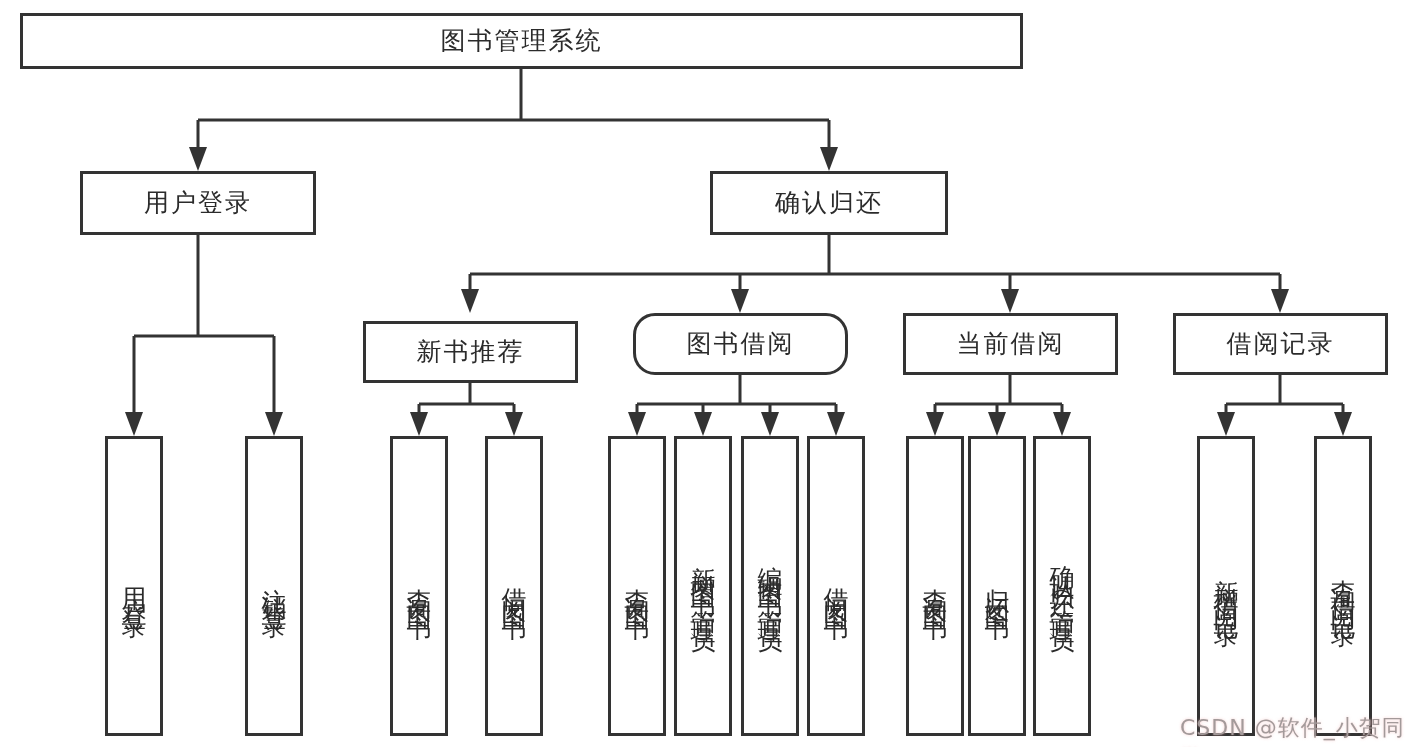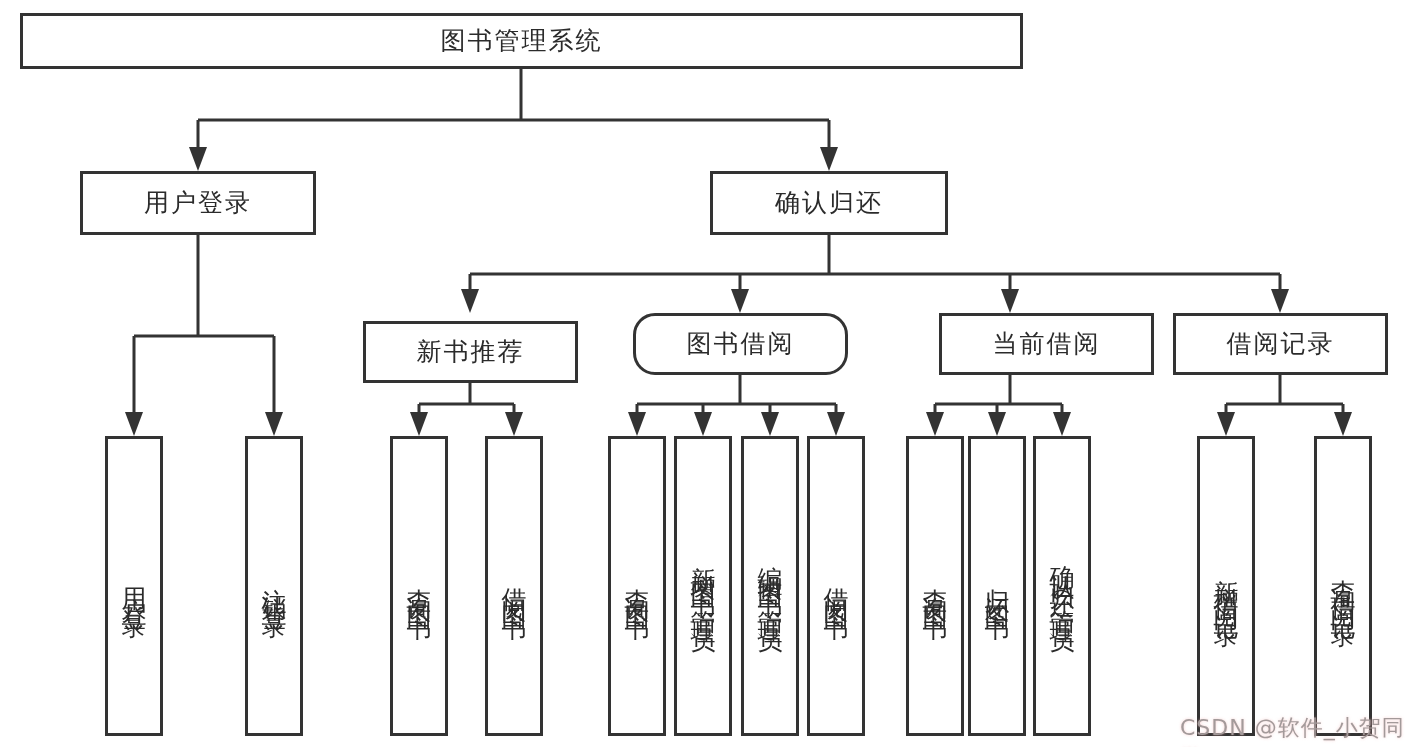--- a/index.html
+++ b/index.html
@@ -66,21 +66,21 @@
     </g>
   </svg>
 
   <div class="box h" style="left:20px;top:13px;width:1003px;height:56px;">图书管理系统</div>
 
   <div class="box h" style="left:80px;top:171px;width:236px;height:64px;">用户登录</div>
   <div class="box h" style="left:710px;top:171px;width:238px;height:64px;">确认归还</div>
 
   <div class="box h" style="left:363px;top:313px;width:215px;height:62px;margin-top:8px;">新书推荐</div>
   <div class="box h" style="left:633px;top:313px;width:215px;height:62px;border-radius:22px;">图书借阅</div>
-  <div class="box h" style="left:903px;top:313px;width:215px;height:62px;margin-left:36px;">当前借阅</div>
+  <div class="box h" style="left:903px;top:313px;width:215px;height:62px;">当前借阅</div>
   <div class="box h" style="left:1173px;top:313px;width:215px;height:62px;">借阅记录</div>
 
   <div class="box v" style="left:105px;top:436px;width:58px;height:300px;">用户登录</div>
   <div class="box v" style="left:245px;top:436px;width:58px;height:300px;">注销登录</div>
 
   <div class="box v" style="left:390px;top:436px;width:58px;height:300px;">查询图书</div>
   <div class="box v" style="left:485px;top:436px;width:58px;height:300px;">借阅图书</div>
 
   <div class="box v" style="left:608px;top:436px;width:58px;height:300px;">查询图书</div>
   <div class="box v" style="left:674px;top:436px;width:58px;height:300px;">新增图书（管理员）</div>

